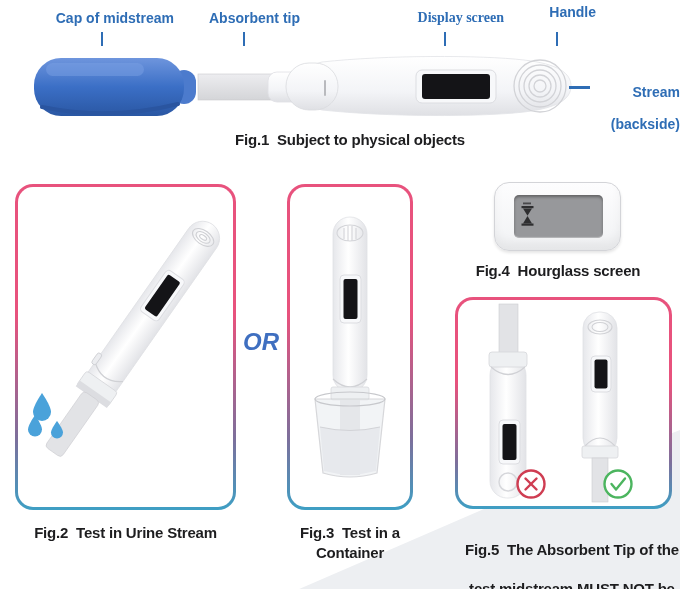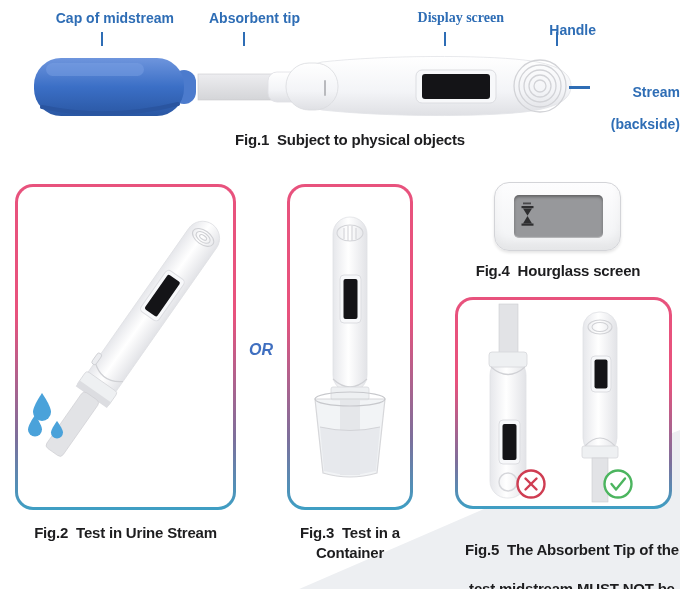--- a/index.html
+++ b/index.html
@@ -22,22 +22,22 @@
   }
   .dash{
     position:absolute;width:21px;height:2.5px;background:var(--label_blue,#2e6db5);
   }
   .caption{
     position:absolute;color:var(--caption_color,#1d1d1f);
     font-size:15px;font-weight:bold;text-align:center;line-height:19.5px;
     white-space:pre-wrap;letter-spacing:-0.2px;
   }
   .or-label{
-    position:absolute;left:240px;top:341px;width:42px;text-align:center;
-    color:var(--or_blue,#3f6fc0);font-size:16px;font-weight:bold;font-style:italic;
+    position:absolute;left:240px;top:328px;width:42px;text-align:center;
+    color:var(--or_blue,#3f6fc0);font-size:24px;font-weight:bold;font-style:italic;
   }
   .gbox{
     position:absolute;border-radius:18px;padding:3px;box-sizing:border-box;
     background:linear-gradient(180deg,var(--border_pink,#e8527d) 0%,var(--border_pink,#e8527d) 40%,#7d6f9b 78%,var(--border_blue,#3e9fc4) 100%);
   }
   .gbox-inner{
     position:relative;width:100%;height:100%;background:#fff;border-radius:15px;overflow:hidden;
   }
   .fig-svg{position:absolute;left:0;top:0;}
   #fig4-housing{
@@ -54,21 +54,21 @@
 </head>
 <body>
 
 <div id="stage">
 
   <div class="wedge"></div>
 
   <div class="blue-label" style="left:28px;top:10px;width:146px;">Cap of midstream</div>
   <div class="blue-label" style="left:188px;top:10px;width:112px;">Absorbent tip</div>
   <div class="blue-label" style="left:388px;top:10px;width:116px;font-family:Liberation Serif, serif;">Display screen</div>
-  <div class="blue-label" style="left:520px;top:22px;width:76px;">Handle</div>
+  <div class="blue-label" style="left:520px;top:4px;width:76px;">Handle</div>
   <div class="tick" style="left:101px;top:32px;"></div>
   <div class="tick" style="left:243px;top:32px;"></div>
   <div class="tick" style="left:444px;top:32px;"></div>
   <div class="tick" style="left:556px;top:32px;"></div>
 
   <svg class="fig-svg" style="left:26px;top:50px;" width="572" height="72" viewBox="0 0 572 72">
     <defs>
       <linearGradient id="f1cap" x1="0" y1="0" x2="0" y2="1">
         <stop offset="0" stop-color="#6e95dd"></stop>
           <stop offset="0.5" stop-color="#3b6fc6"></stop>

